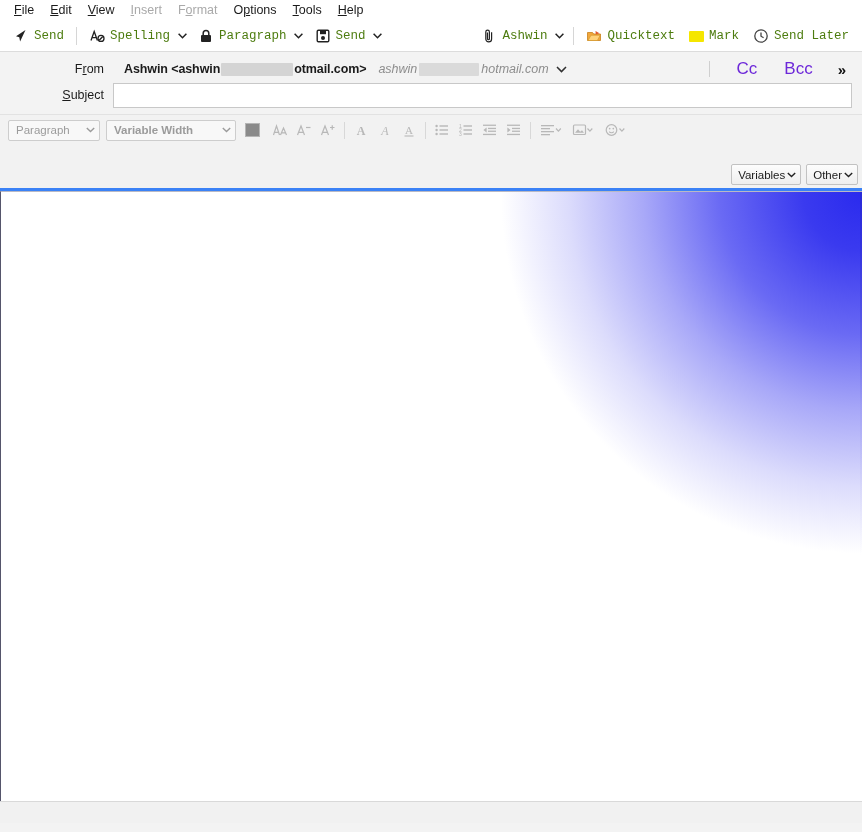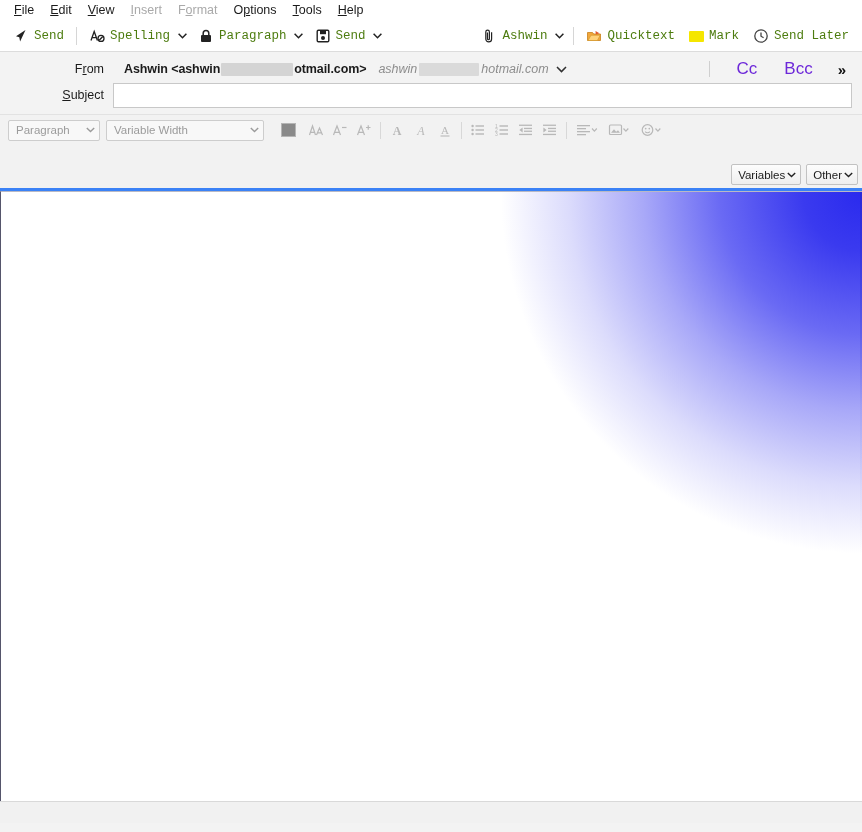--- a/index.html
+++ b/index.html
@@ -197,21 +197,21 @@
     border-radius: 2px;
     display: flex; align-items: center;
     padding: 0 4px 0 7px;
     font-size: 11.5px;
     color: #9b9b9b;
     white-space: nowrap;
   }
   .selectbox .sv { flex: 1 1 auto; }
   .selectbox .sc { margin-left: 6px; color: #9b9b9b; display:flex; }
   .sb-paragraph { width: 92px; margin-right: 6px; }
-  .sb-font { width: 158px; margin-right: 8px; }
+  .sb-font { width: 130px; margin-right: 0; font-weight: bold; }
 
   .fbtn {
     width: 24px; height: 22px;
     display: flex; align-items: center; justify-content: center;
     color: #b8b8b8;
     border-radius: 2px;
     flex: 0 0 auto;
   }
   .fbtn.wide { width: 32px; }
   .fsep { width: 1px; height: 17px; background: #d8d8d8; margin: 0 4px; flex:0 0 auto;}

